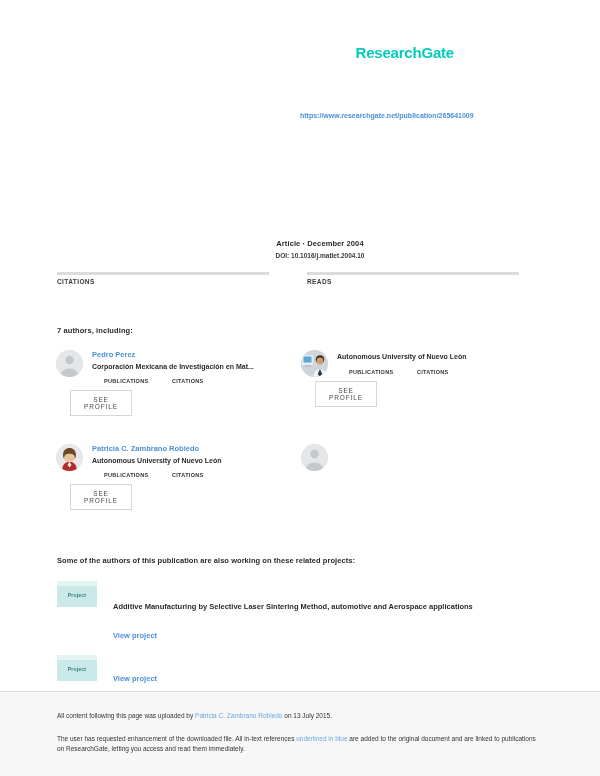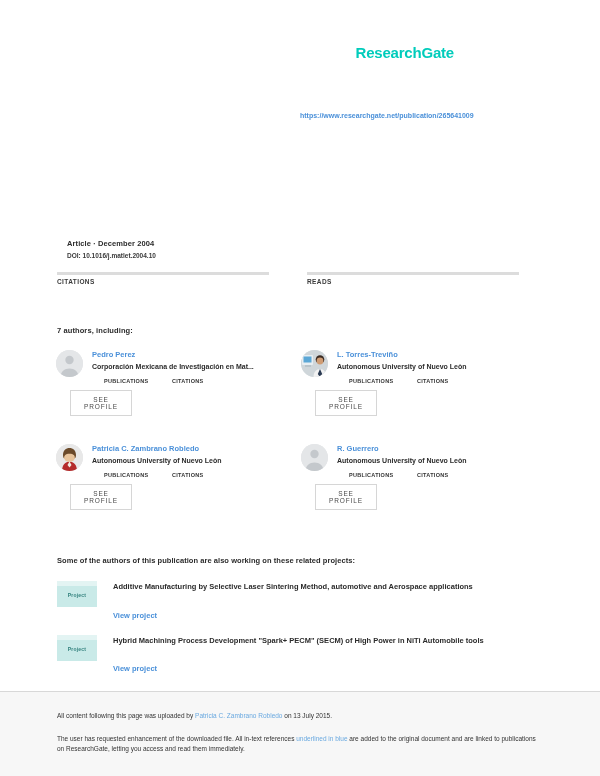--- a/index.html
+++ b/index.html
@@ -68,22 +68,23 @@
     color: #2b2b2b;
     line-height: 1.45;
     margin: 0 0 6px 0;
     letter-spacing: -0.1px;
   }
 
   
   .article-meta {
     position: absolute;
     top: 238px;
-    left: 67px;
+    left: 75px;
     width: 490px;
+    text-align: center;
   }
   .article-type {
     font-size: 7.5px;
     font-weight: bold;
     color: #2b2b2b;
     letter-spacing: 0.1px;
     line-height: 1.5;
   }
   .article-doi {
     font-size: 6.5px;
@@ -267,20 +268,21 @@
     font-weight: bold;
     color: #2f7f7b;
     letter-spacing: 0.2px;
   }
   .project-body { flex: 1 1 auto; min-width: 0; padding-top: 1px;}
   .project-title {
     font-size: 7.5px;
     font-weight: bold;
     color: #2b2b2b;
     line-height: 1.4;
+    margin-top: 20px;
   }
   .project-link {
     font-size: 7.5px;
     font-weight: bold;
     color: #4a90d9;
     line-height: 1.5;
     margin-top: 17px;
     text-decoration: none;
     display: inline-block;
   }
@@ -389,21 +391,20 @@
           <rect x="1" y="5" width="11" height="10" rx="1" fill="#e8eef2"></rect>
           <rect x="2.5" y="6.5" width="8" height="6" fill="#5ba7d6"></rect>
           <rect x="4" y="15" width="6" height="2" fill="#b9c4ca"></rect>
           <circle cx="19" cy="9.5" r="4.3" fill="#3a2a22"></circle>
           <circle cx="19" cy="11" r="3.4" fill="#cf9c74"></circle>
           <path d="M12.5 27c0-5 3-8 6.5-8s6.5 3 6.5 8z" fill="#f2f2f2"></path>
           <path d="M19 19l-2.2 5 2.2 3 2.2-3z" fill="#2a3a52"></path>
         </svg>
       </div>
       <div class="author-body">
-        <div class="author-name">L. Torres-Treviño</div>
         <div class="author-affil">Autonomous University of Nuevo Leòn</div>
         <div class="author-stats">
           <div class="astat">
             <div class="astat-value"></div>
             <div class="astat-label">PUBLICATIONS</div>
           </div>
           <div class="astat">
             <div class="astat-value"></div>
             <div class="astat-label">CITATIONS</div>
           </div>
@@ -440,35 +441,20 @@
     </div>
 
     <div class="author-card">
       <div class="avatar">
         <svg viewBox="0 0 27 27">
           <rect width="27" height="27" fill="#e4e6e8"></rect>
           <circle cx="13.5" cy="10" r="4.2" fill="#c4c8cc"></circle>
           <path d="M4.5 27c0-5.2 4-8.6 9-8.6s9 3.4 9 8.6z" fill="#c4c8cc"></path>
         </svg>
       </div>
-      <div class="author-body">
-        <div class="author-name">R. Guerrero</div>
-        <div class="author-affil">Autonomous University of Nuevo Leòn</div>
-        <div class="author-stats">
-          <div class="astat">
-            <div class="astat-value"></div>
-            <div class="astat-label">PUBLICATIONS</div>
-          </div>
-          <div class="astat">
-            <div class="astat-value"></div>
-            <div class="astat-label">CITATIONS</div>
-          </div>
-        </div>
-        <div class="see-profile">SEE PROFILE</div>
-      </div>
     </div>
 
   </div>
 
   <div class="projects-heading">Some of the authors of this publication are also working on these related projects:</div>
 
   <div class="projects-list">
 
     <div class="project-row">
       <div class="project-thumb">
@@ -480,21 +466,20 @@
         <a class="project-link" href="#">View project</a>
       </div>
     </div>
 
     <div class="project-row">
       <div class="project-thumb">
         <div class="tab"></div>
         <div class="lbl">Project</div>
       </div>
       <div class="project-body">
-        <div class="project-title">Hybrid Machining Process Development "Spark+ PECM" (SECM) of High Power in NiTi Automobile tools</div>
         <a class="project-link" href="#">View project</a>
       </div>
     </div>
 
   </div>
 
   <div class="footer-divider"></div>
   <div class="footer">
     <div class="footer-line1"><span>All content following this page was uploaded by </span><span class="link-blue">Patricia C. Zambrano Robledo</span><span> on 13 July 2015.</span></div>
     <div class="footer-line2"><span>The user has requested enhancement of the downloaded file. All in-text references </span><span class="link-blue-u">underlined in blue</span><span> are added to the original document and are linked to publications on ResearchGate, letting you access and read them immediately.</span></div>

